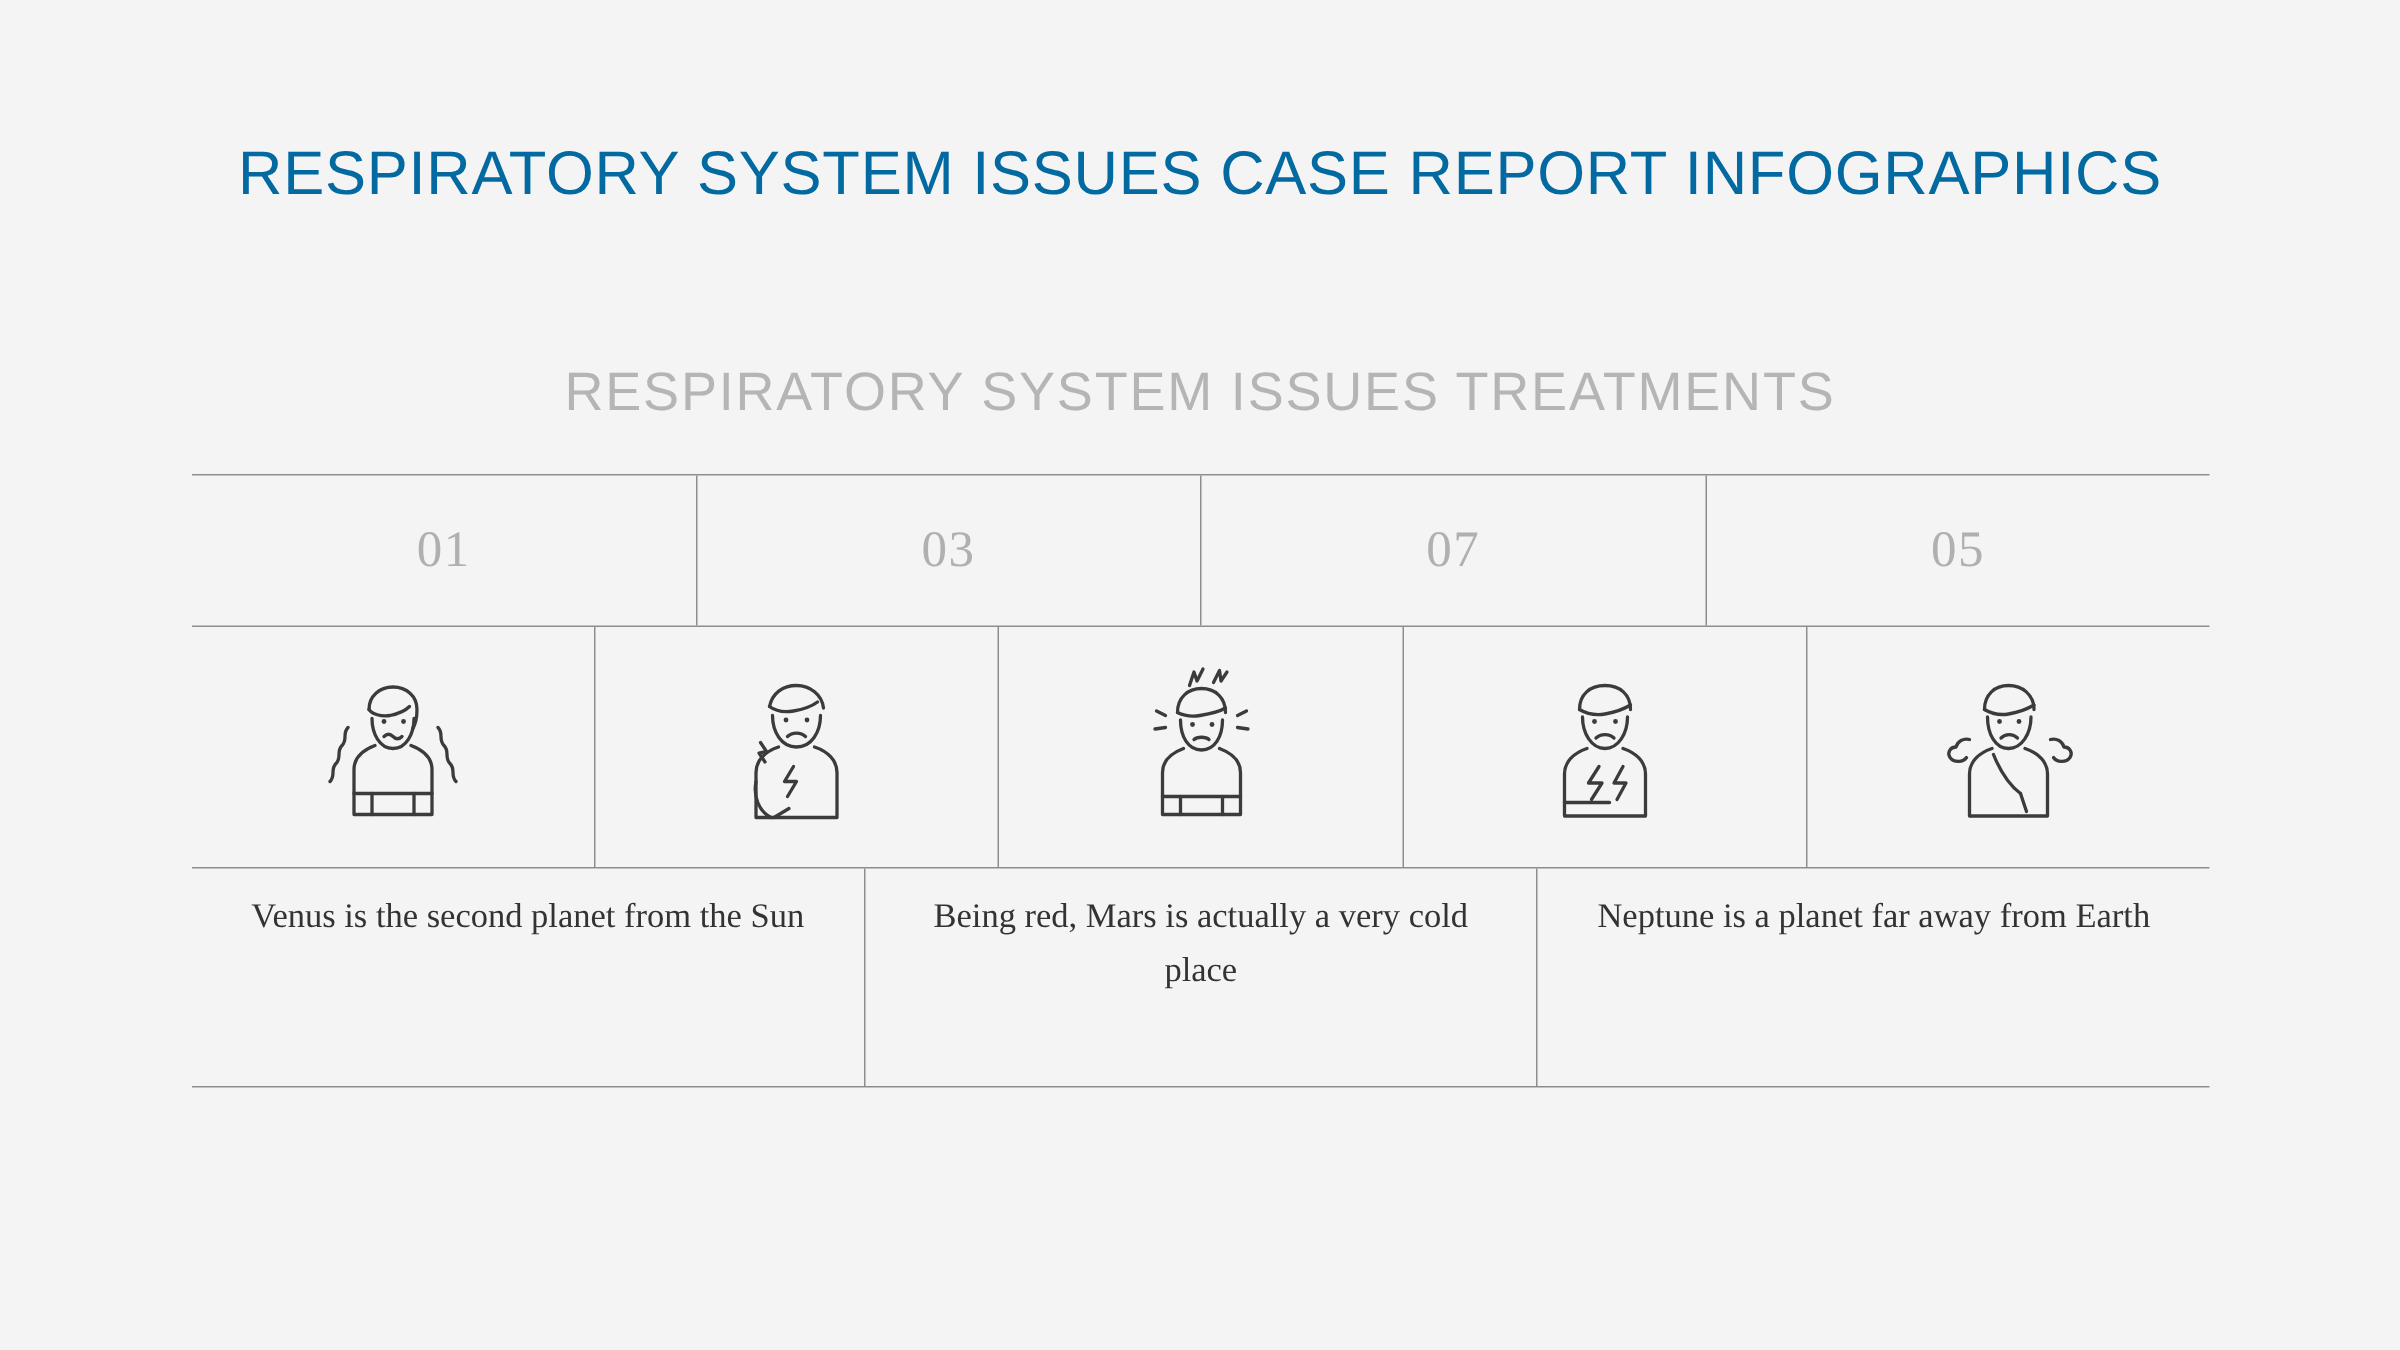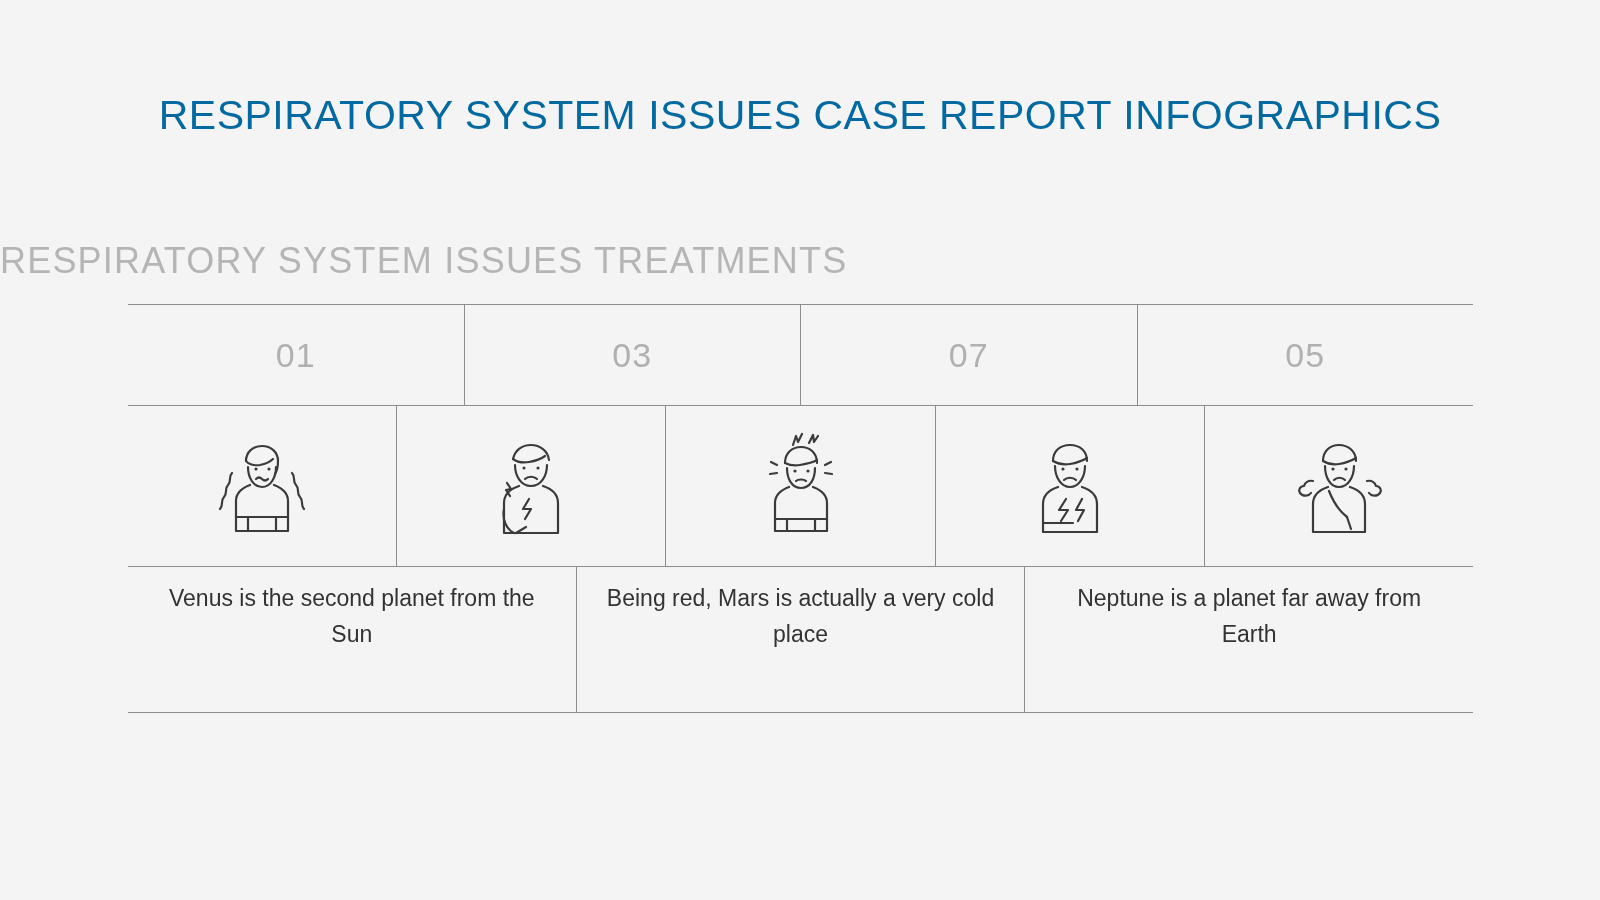--- a/index.html
+++ b/index.html
@@ -31,36 +31,37 @@
     font-weight: 400;
     color: #0369a1;
     text-transform: uppercase;
     white-space: nowrap;
   }
   .sub-title {
     position: absolute;
     top: 240px;
     left: 0;
     width: 1600px;
-    text-align: left;
+    text-align: center;
     font-size: 36px;
     letter-spacing: 1.2px;
     font-weight: 400;
     color: #b5b5b5;
     text-transform: uppercase;
     white-space: nowrap;
   }
   .table {
     position: absolute;
-    top: 304px;
+    top: 316px;
     left: 128px;
     width: 1345px;
     border-top: 1.5px solid #8d8d8d;
     border-bottom: 1.5px solid #8d8d8d;
     box-sizing: border-box;
+    font-family: Liberation Serif, serif;
   }
   .row {
     display: flex;
     width: 100%;
   }
   .row.num-row {
     border-bottom: 1.5px solid #8d8d8d;
   }
   .row.icon-row {
     border-bottom: 1.5px solid #8d8d8d;

